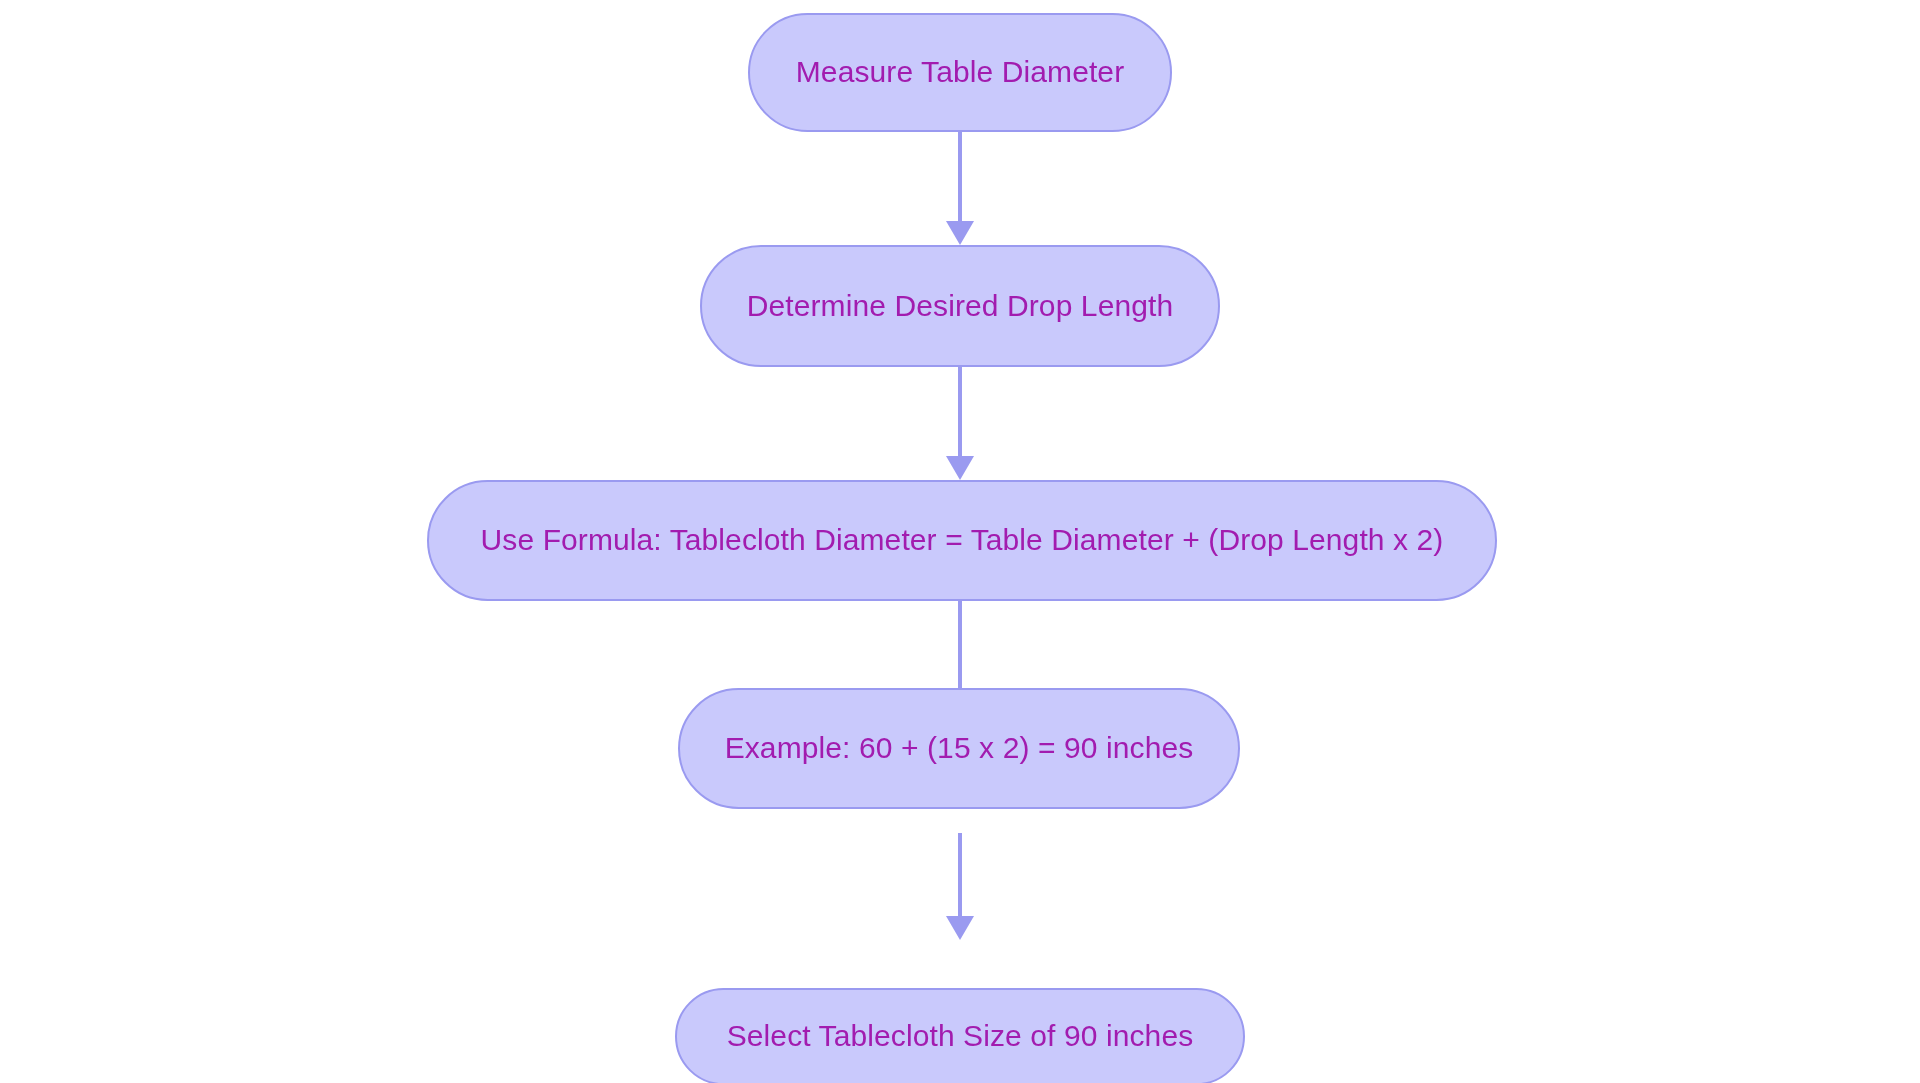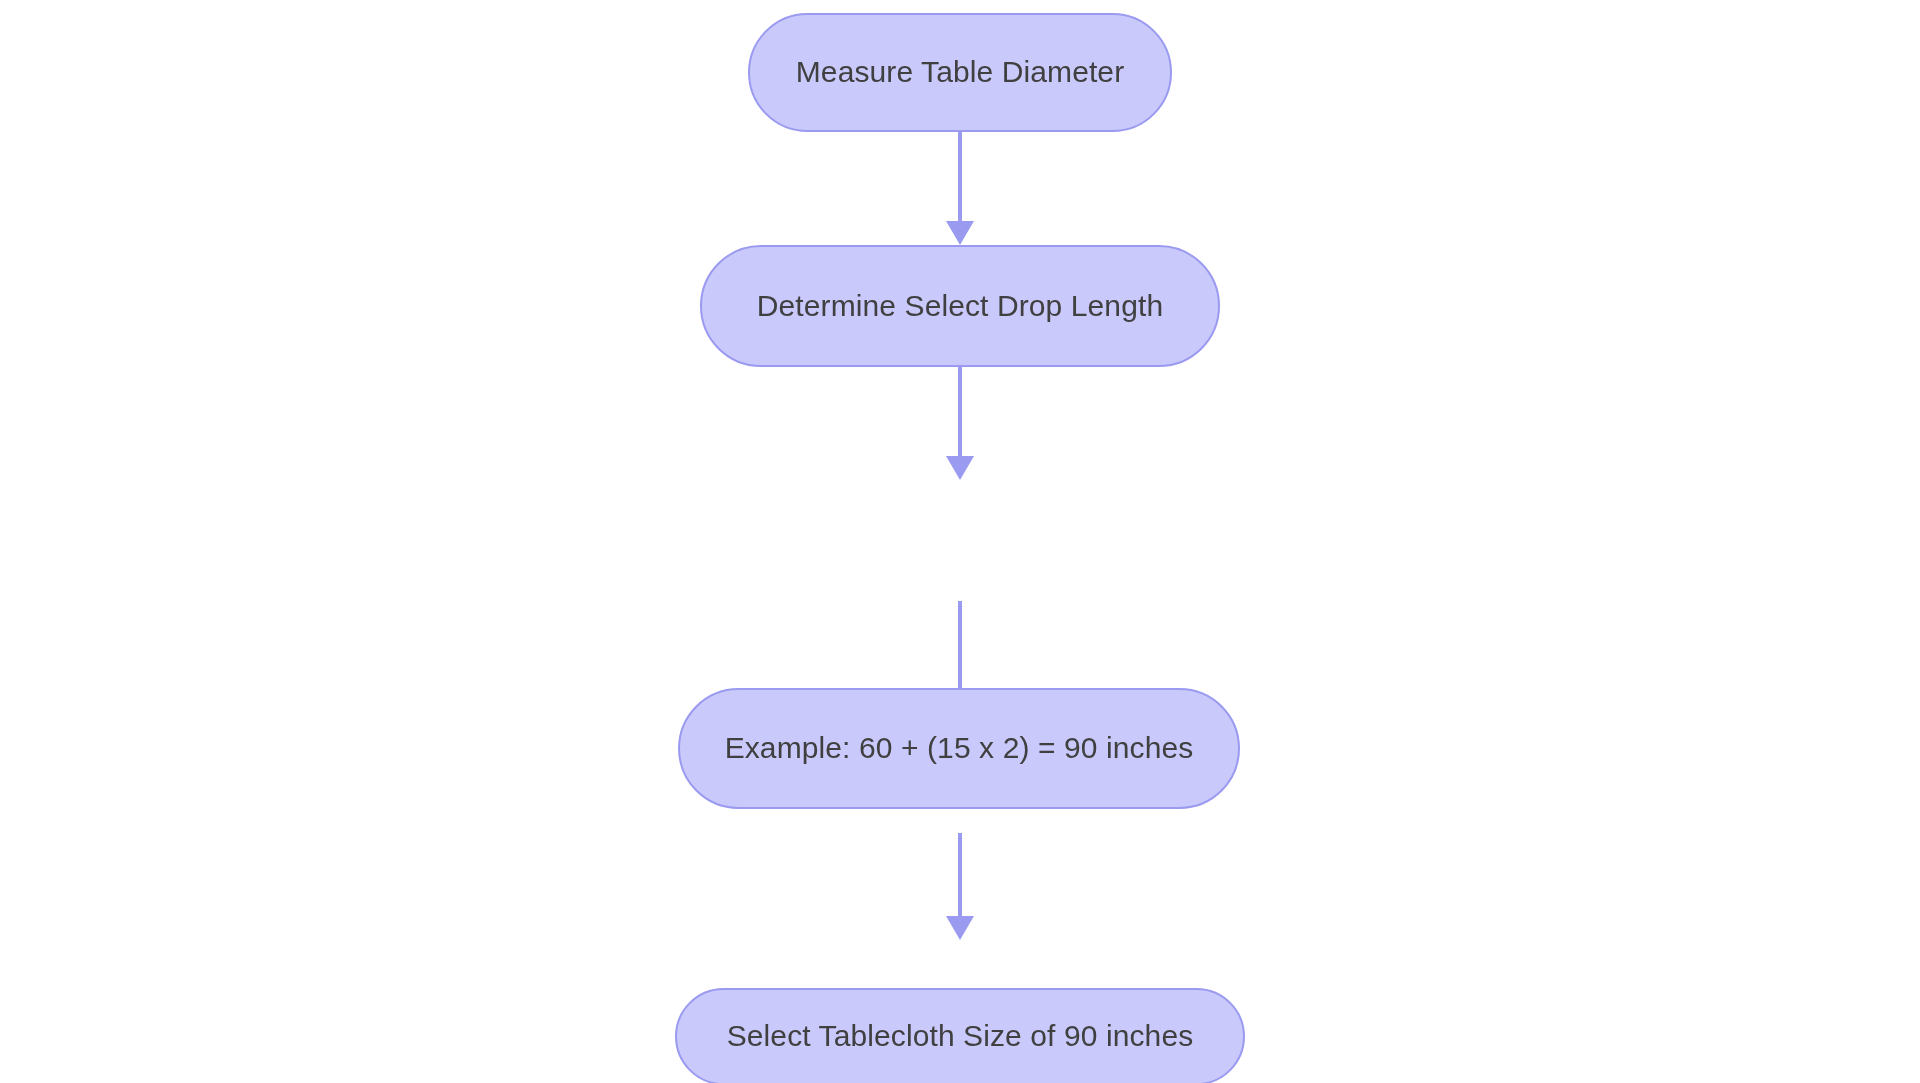--- a/index.html
+++ b/index.html
@@ -25,21 +25,21 @@
   .flow-node {
     position: absolute;
     box-sizing: border-box;
     background: #c9c9fc;
     border: 2px solid #9a9af0;
     border-radius: 999px;
     display: flex;
     align-items: center;
     justify-content: center;
     text-align: center;
-    color: #404040;
+    color: #a21caf;
     font-family: "Liberation Sans", sans-serif;
     font-weight: 400;
     line-height: 1.15;
     white-space: nowrap;
     letter-spacing: 0.1px;
     user-select: none;
   }
 
   .flow-node .node-label {
     display: block;
@@ -113,28 +113,31 @@
   <div class="flow-node" id="node-measure-table-diameter">
     <span class="node-label">Measure Table Diameter</span>
   </div>
 
   <div class="flow-arrow" id="arrow-1-to-2">
     <div class="arrow-shaft"></div>
     <div class="arrow-head"></div>
   </div>
 
   <div class="flow-node" id="node-determine-drop-length">
-    <span class="node-label">Determine Select Drop Length</span>
+    <span class="node-label">Determine Desired Drop Length</span>
   </div>
 
   <div class="flow-arrow" id="arrow-2-to-3">
     <div class="arrow-shaft"></div>
     <div class="arrow-head"></div>
   </div>
 
+  <div class="flow-node" id="node-use-formula">
+    <span class="node-label">Use Formula: Tablecloth Diameter = Table Diameter + (Drop Length x 2)</span>
+  </div>
 
   <div class="flow-arrow" id="arrow-3-to-4">
     <div class="arrow-shaft"></div>
     <div class="arrow-head"></div>
   </div>
 
   <div class="flow-node" id="node-example-calculation">
     <span class="node-label">Example: 60 + (15 x 2) = 90 inches</span>
   </div>
 

